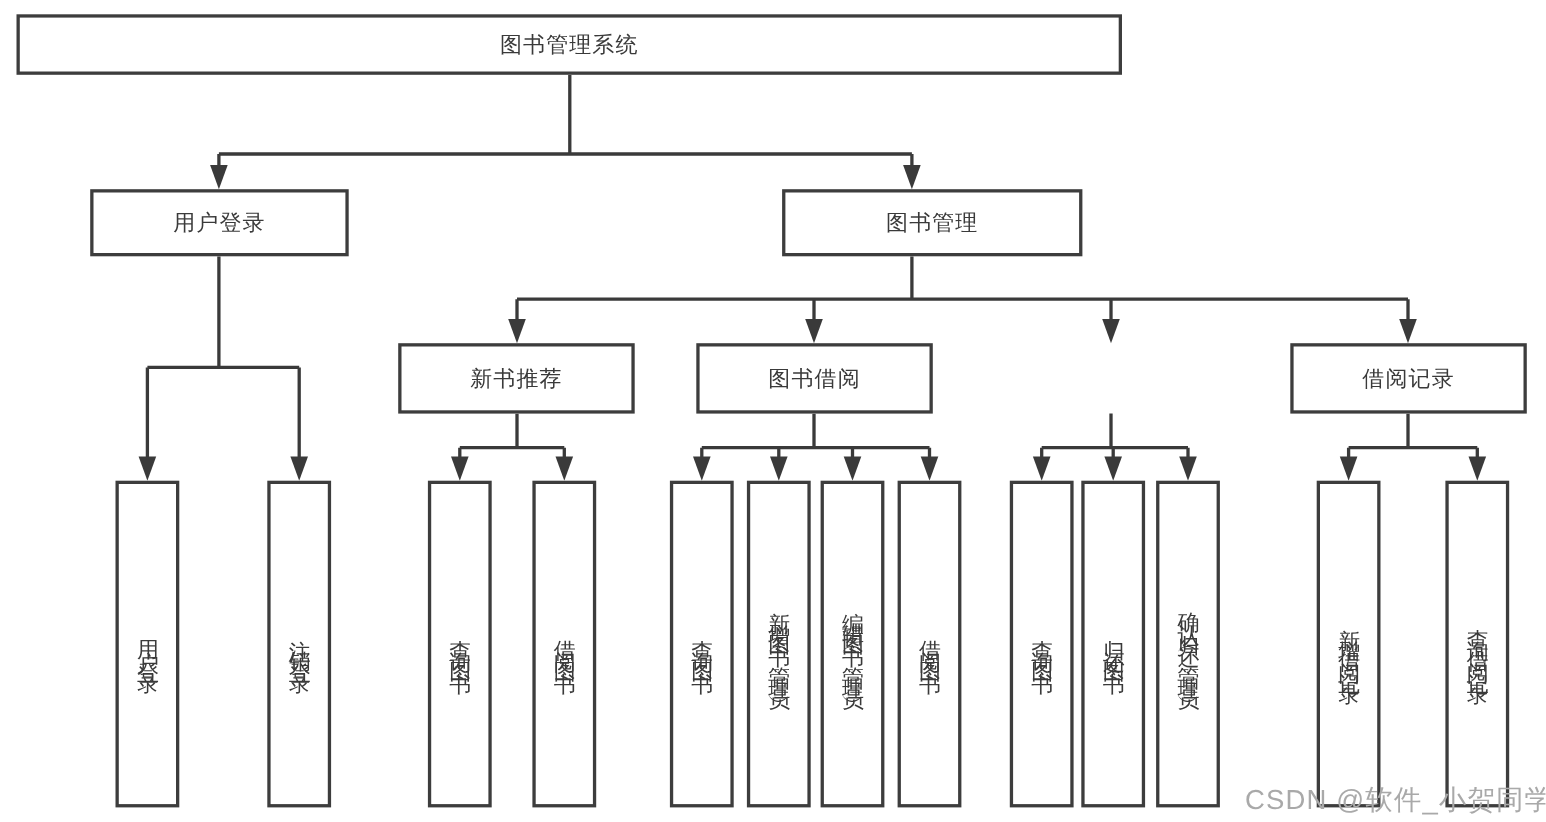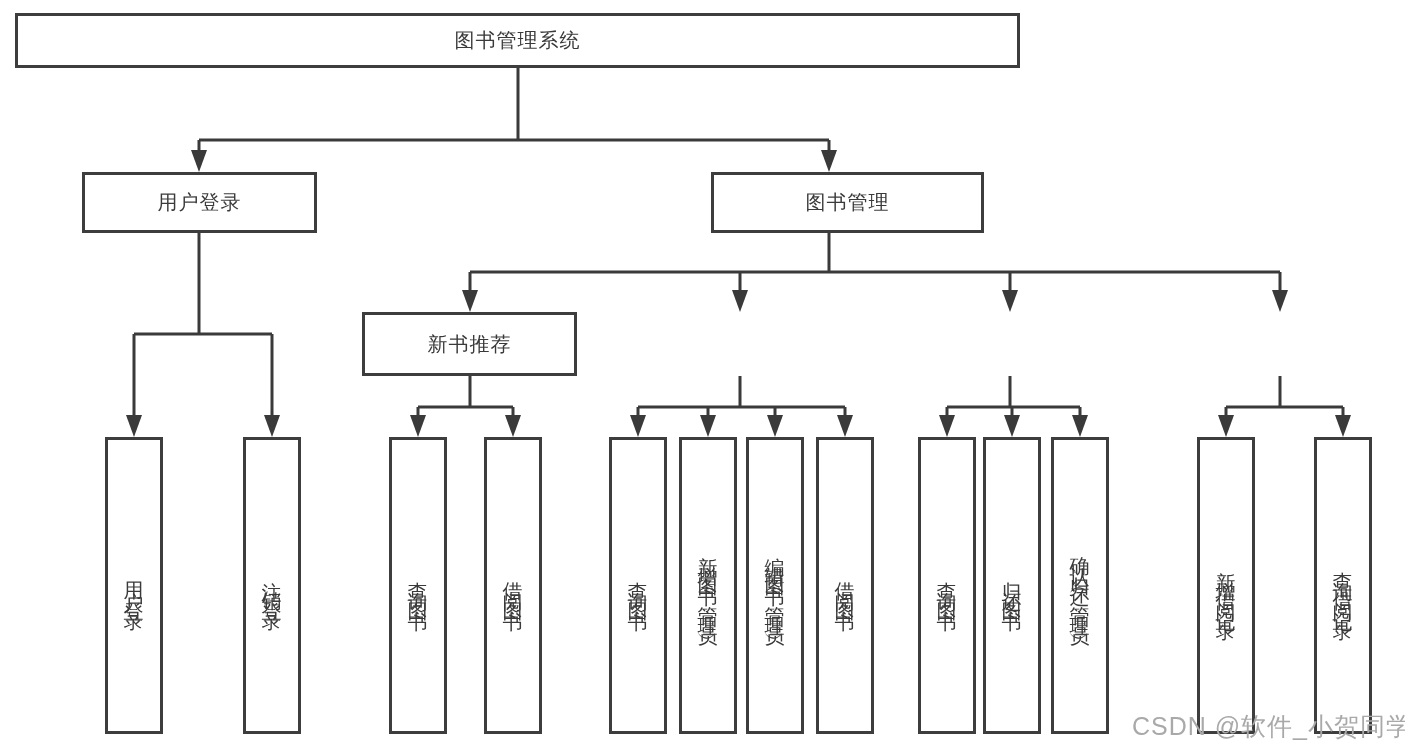--- a/index.html
+++ b/index.html
@@ -137,20 +137,26 @@
   <div class="node node-l2-a">
     <span>用户登录</span>
   </div>
   <div class="node node-l2-b">
     <span>图书管理</span>
   </div>
 
   <div class="node node-l3 node-l3-a">
     <span>新书推荐</span>
   </div>
+  <div class="node node-l3 node-l3-b">
+    <span>图书借阅</span>
+  </div>
+  <div class="node node-l3 node-l3-d">
+    <span>借阅记录</span>
+  </div>
 
   <div class="leaf leaf-1">
     <span>用户登录</span>
   </div>
   <div class="leaf leaf-2">
     <span>注销登录</span>
   </div>
   <div class="leaf leaf-3">
     <span>查询图书</span>
   </div>

